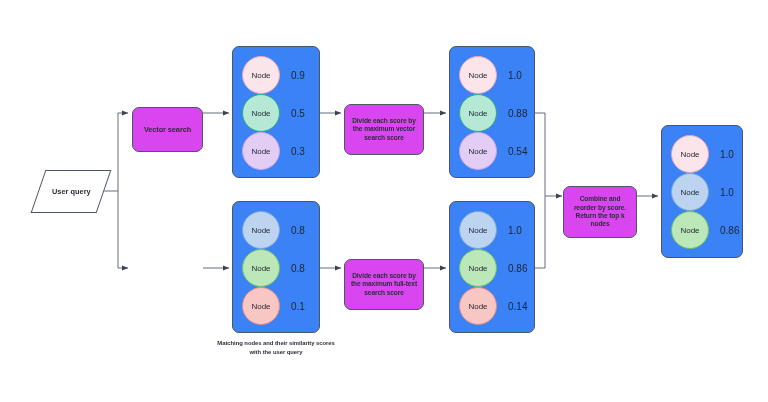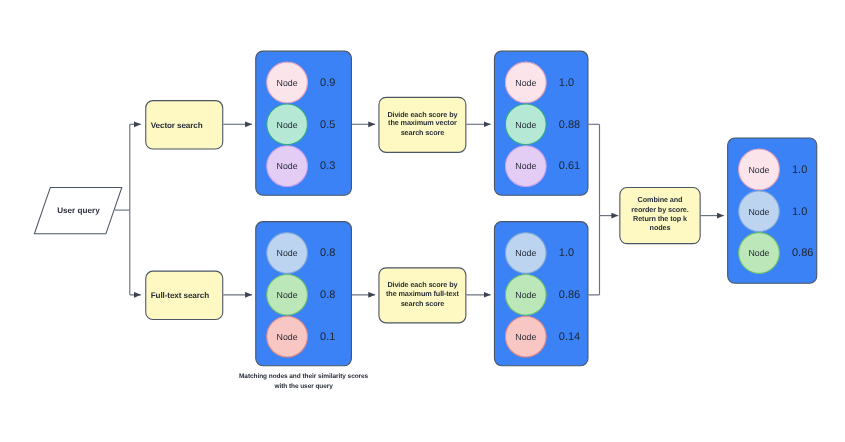--- a/index.html
+++ b/index.html
@@ -24,30 +24,32 @@
     left: 0;
     top: 0;
     width: 768px;
     height: 402px;
     pointer-events: none;
   }
   
   .proc-box {
     position: absolute;
     box-sizing: border-box;
-    background: #fef9c3;
+    background: #d946ef;
     border: 1.1px solid #4b5563;
     border-radius: 7px;
     display: flex;
     align-items: center;
+    justify-content: center;
     text-align: center;
     color: #2a2f3a;
     font-weight: bold;
     line-height: 1.28;
     letter-spacing: -0.1px;
+    margin-top: 16px;
   }
   .proc-box.small-text { font-size: 6.6px; padding: 0 5px; }
   .proc-box.main-text  { font-size: 7.4px; padding: 0 4px; }
 
   
   .parallelogram {
     position: absolute;
     box-sizing: border-box;
     background: #ffffff;
     border: 1.1px solid #4b5563;
@@ -154,23 +156,20 @@
   </svg>
 
   <div class="parallelogram" style="left:38px; top:170px; width:66px; height:43px;">
     <span>User query</span>
   </div>
 
   <div class="proc-box main-text" style="left:132px; top:91px; width:71px; height:45px;">
     <span>Vector search</span>
   </div>
 
-  <div class="proc-box main-text" style="left:132px; top:246px; width:71px; height:45px;">
-    <span>Full-text search</span>
-  </div>
 
   <div class="proc-box small-text" style="left:344px; top:88px; width:80px; height:51px;">
     <span>Divide each score by the maximum vector search score</span>
   </div>
 
   <div class="proc-box small-text" style="left:344px; top:243px; width:80px; height:51px;">
     <span>Divide each score by the maximum full-text search score</span>
   </div>
 
   <div class="proc-box small-text" style="left:563px; top:170px; width:74px; height:52px;">
@@ -211,21 +210,21 @@
       <div class="node-row" style="top: 9px;">
         <div class="node-circle" style="background: rgb(251, 228, 234); border: 1.2px solid rgb(232, 166, 188);">Node</div>
         <div class="node-score">1.0</div>
       </div>
       <div class="node-row" style="top: 47px;">
         <div class="node-circle" style="background: rgb(181, 232, 213); border: 1.2px solid rgb(47, 171, 134);">Node</div>
         <div class="node-score">0.88</div>
       </div>
       <div class="node-row" style="top: 85px;">
         <div class="node-circle" style="background: rgb(227, 205, 245); border: 1.2px solid rgb(201, 163, 236);">Node</div>
-        <div class="node-score">0.61</div>
+        <div class="node-score">0.54</div>
       </div>
     </div>
 
   <div class="node-panel" style="left:449px; top:201px; width:86px; height:132px;">
       <div class="node-row" style="top: 9px;">
         <div class="node-circle" style="background: rgb(188, 212, 240); border: 1.2px solid rgb(126, 166, 217);">Node</div>
         <div class="node-score">1.0</div>
       </div>
       <div class="node-row" style="top: 47px;">
         <div class="node-circle" style="background: rgb(187, 231, 185); border: 1.2px solid rgb(111, 192, 108);">Node</div>

